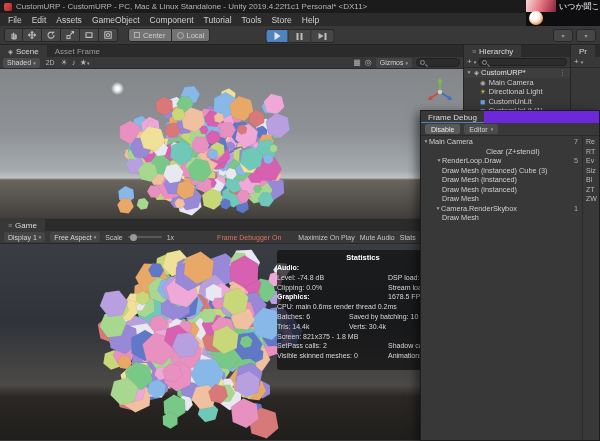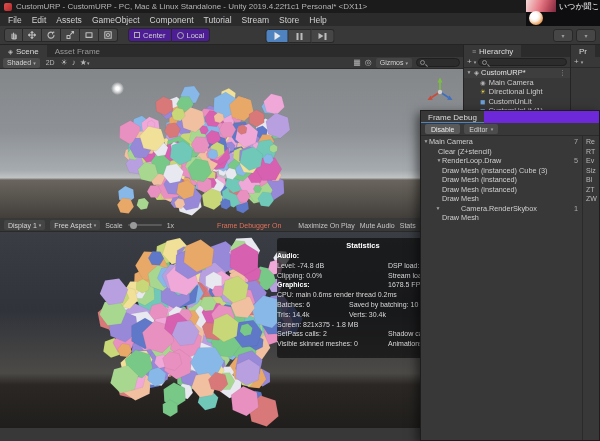--- a/index.html
+++ b/index.html
@@ -13,21 +13,21 @@
   .title-text{font-size:8px;color:#b5b5b5;white-space:nowrap}
   .menubar{position:absolute;left:0;top:13px;width:600px;height:13px;background:#2b2b2b;display:flex;align-items:center;padding-left:3px;z-index:5}
   .mi{font-size:8.5px;color:#d2d2d2;padding:0 5px;cursor:default}
   .toolbar{position:absolute;left:0;top:26px;width:600px;height:19px;background:#383838;border-bottom:1px solid #242424;display:flex;align-items:center;padding:0 4px;z-index:4}
   .tool-group{display:flex}
   .tool-btn{width:19px;height:14px;background:#464646;border:1px solid #282828;border-left-width:0;display:flex;align-items:center;justify-content:center;padding:0}
   .tool-btn.first{border-left-width:1px;border-radius:3px 0 0 3px}
   .tool-btn.last{border-radius:0 3px 3px 0}
   .ti{width:10px;height:10px;stroke:#bdbdbd;fill:none;stroke-width:1.1;stroke-linecap:round;stroke-linejoin:round}
   .pivot-group{display:flex;margin-left:10px}
-  .tb-btn{height:14px;background:#4c1d95;border:1px solid #282828;border-left-width:0;color:#cfcfcf;font-size:7.5px;font-family:inherit;display:flex;align-items:center;gap:3px;padding:0 5px}
+  .tb-btn{height:14px;background:#737373;border:1px solid #282828;border-left-width:0;color:#cfcfcf;font-size:7.5px;font-family:inherit;display:flex;align-items:center;gap:3px;padding:0 5px}
   .tb-btn.first{border-left-width:1px;border-radius:3px 0 0 3px}
   .tb-btn.last{border-radius:0 3px 3px 0}
   .cube-mini{display:inline-block;width:6px;height:6px;border:1px solid #b0b0b0}
   .globe-mini{display:inline-block;width:7px;height:7px;border:1px solid #b0b0b0;border-radius:50%}
   .play-group{position:absolute;left:50%;top:3px;transform:translateX(-50%);display:flex}
   .play-btn{width:23px;height:14px;background:#464646;border:1px solid #282828;border-left-width:0;display:flex;align-items:center;justify-content:center}
   .play-btn.first{border-left-width:1px;border-radius:3px 0 0 3px}
   .play-btn.last{border-radius:0 3px 3px 0}
   .play-btn.active{background:var(--accent)}
   .tri{width:0;height:0;border-left:6px solid #e8e8e8;border-top:4px solid transparent;border-bottom:4px solid transparent}
@@ -121,21 +121,21 @@
   <span class="title-text">CustomURP - CustomURP - PC, Mac &amp; Linux Standalone - Unity 2019.4.22f1c1 Personal* &lt;DX11&gt;</span>
 </div>
 
 <div class="menubar" id="menu-bar">
     <span class="mi">File</span>
     <span class="mi">Edit</span>
     <span class="mi">Assets</span>
     <span class="mi">GameObject</span>
     <span class="mi">Component</span>
     <span class="mi">Tutorial</span>
-    <span class="mi">Stream</span>
+    <span class="mi">Tools</span>
     <span class="mi">Store</span>
     <span class="mi">Help</span>
   </div>
 
 <div class="toolbar">
   <div class="tool-group" id="tool-group">
       <button class="tool-btn first">
         <svg class="ti" viewBox="0 0 10 10">
           <path d="M3 8.5 V4 M4.5 8.5 V3 M6 8.5 V4 M7.2 8.5 V5 M3 8.5 Q5.2 9.6 7.2 8.5"></path>
         </svg>
@@ -510,20 +510,26 @@
       <line x1="18" y1="18" x2="9.5" y2="23.5" stroke="#c84b3c" stroke-width="1.6"></line>
       <polygon points="5.5,26 10.8,25.8 8.6,21.5" fill="#c84b3c"></polygon>
       <line x1="18" y1="18" x2="26.5" y2="23.5" stroke="#3f6fbf" stroke-width="1.6"></line>
       <polygon points="30.5,26 27.4,21.5 25.2,25.8" fill="#3f6fbf"></polygon>
       <circle cx="18" cy="18" r="2.2" fill="#cfcfcf"></circle>
     </svg>
   </div>
 </div>
 
 <div class="panel game-panel">
+  <div class="tabbar">
+    <div class="tab active">
+      <span class="burger">≡</span>
+      <span>Game</span>
+    </div>
+  </div>
   <div class="game-toolbar">
     <div class="dd flat">
         <span>Display 1</span>
         <span class="caret">▾</span>
       </div>
     <div class="dd flat">
         <span>Free Aspect</span>
         <span class="caret">▾</span>
       </div>
     <span>Scale</span>
@@ -860,41 +866,41 @@
         <span class="caret">▾</span>
       </div>
   </div>
   <div class="fd-body">
     <div class="fd-tree" id="fd-tree">
         <div class="fd-row" style="padding-left: 2px;">
           <span class="fold">▼</span>
           <span>Main Camera</span>
           <span class="fd-count">7</span>
         </div>
-        <div class="fd-row" style="padding-left: 17px;">
+        <div class="fd-row" style="padding-left: 17px; margin-left: 48px;">
           <span>Clear (Z+stencil)</span>
         </div>
         <div class="fd-row" style="padding-left: 15px;">
           <span class="fold">▼</span>
           <span>RenderLoop.Draw</span>
           <span class="fd-count">5</span>
         </div>
         <div class="fd-row" style="padding-left: 21px;">
           <span>Draw Mesh (instanced) Cube (3)</span>
         </div>
         <div class="fd-row" style="padding-left: 21px;">
           <span>Draw Mesh (instanced)</span>
         </div>
         <div class="fd-row" style="padding-left: 21px;">
           <span>Draw Mesh (instanced)</span>
         </div>
         <div class="fd-row" style="padding-left: 21px;">
           <span>Draw Mesh</span>
         </div>
-        <div class="fd-row" style="padding-left: 14px; gap: 20px;">
+        <div class="fd-row" style="padding-left: 14px;">
           <span class="fold">▼</span>
           <span>Camera.RenderSkybox</span>
           <span class="fd-count">1</span>
         </div>
         <div class="fd-row" style="padding-left: 21px;">
           <span>Draw Mesh</span>
         </div>
       </div>
     <div class="fd-details" id="fd-details">
         <div class="fd-frag">Re</div>

